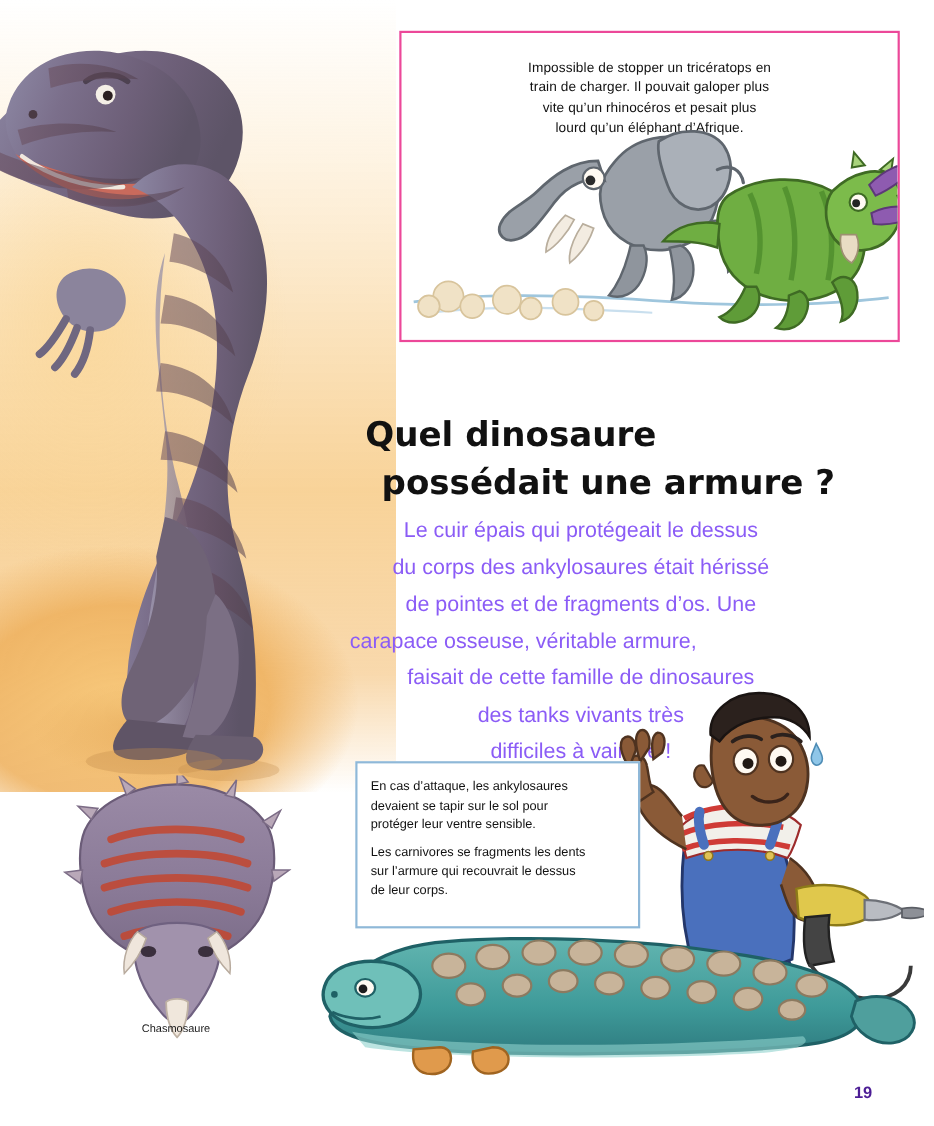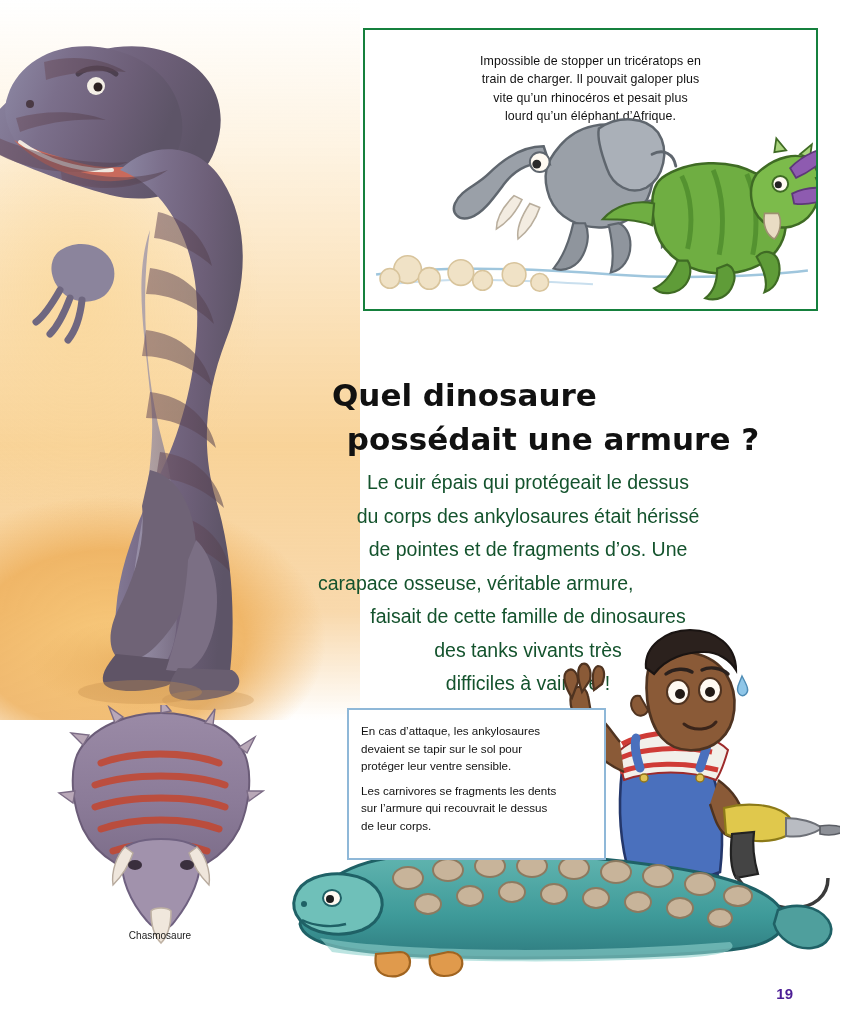--- a/index.html
+++ b/index.html
@@ -74,21 +74,21 @@
     font-family: "Liberation Sans", sans-serif;
   }
 
   
   .panel-top {
     position: absolute;
     left: 363px;
     top: 28px;
     width: 455px;
     height: 283px;
-    border: 2px solid #15803d;
+    border: 2px solid #ec4899;
     background: #ffffff;
     box-sizing: border-box;
     overflow: hidden;
     text-decoration: underline;
   }
   .panel-top .caption {
     position: absolute;
     left: 0;
     top: 22px;
     width: 100%;
@@ -116,45 +116,44 @@
   .heading .l2 { display: block; text-align: center; padding-right: 58px; }
 
   
   .body-text {
     position: absolute;
     left: 318px;
     top: 466px;
     width: 420px;
     font-size: 19.5px;
     line-height: 1.72;
-    color: #14532d;
+    color: #8b5cf6;
     font-family: "Liberation Sans", sans-serif;
     text-align: center;
   }
   .body-text span { display: block; white-space: nowrap; }
   .body-text .a { text-align: center; }
   .body-text .b { text-align: center; }
   .body-text .c { text-align: center; }
   .body-text .d { text-align: left; }
   .body-text .e { text-align: center; }
   .body-text .f { text-align: center; }
   .body-text .g { text-align: center; }
 
   
   .panel-bottom {
     position: absolute;
     left: 323px;
-    top: 708px;
+    top: 692px;
     width: 259px;
     height: 152px;
     border: 2px solid #8fb8d8;
     background: #ffffff;
     box-sizing: border-box;
     padding: 12px 10px 0 12px;
-    margin-left: 24px;
   }
   .panel-bottom .caption {
     font-size: 11.6px;
     line-height: 1.52;
     color: #111;
     font-family: "Liberation Sans", sans-serif;
   }
   .panel-bottom .caption p { margin: 0; }
   .panel-bottom .caption .gap { margin-top: 7px; }
 

